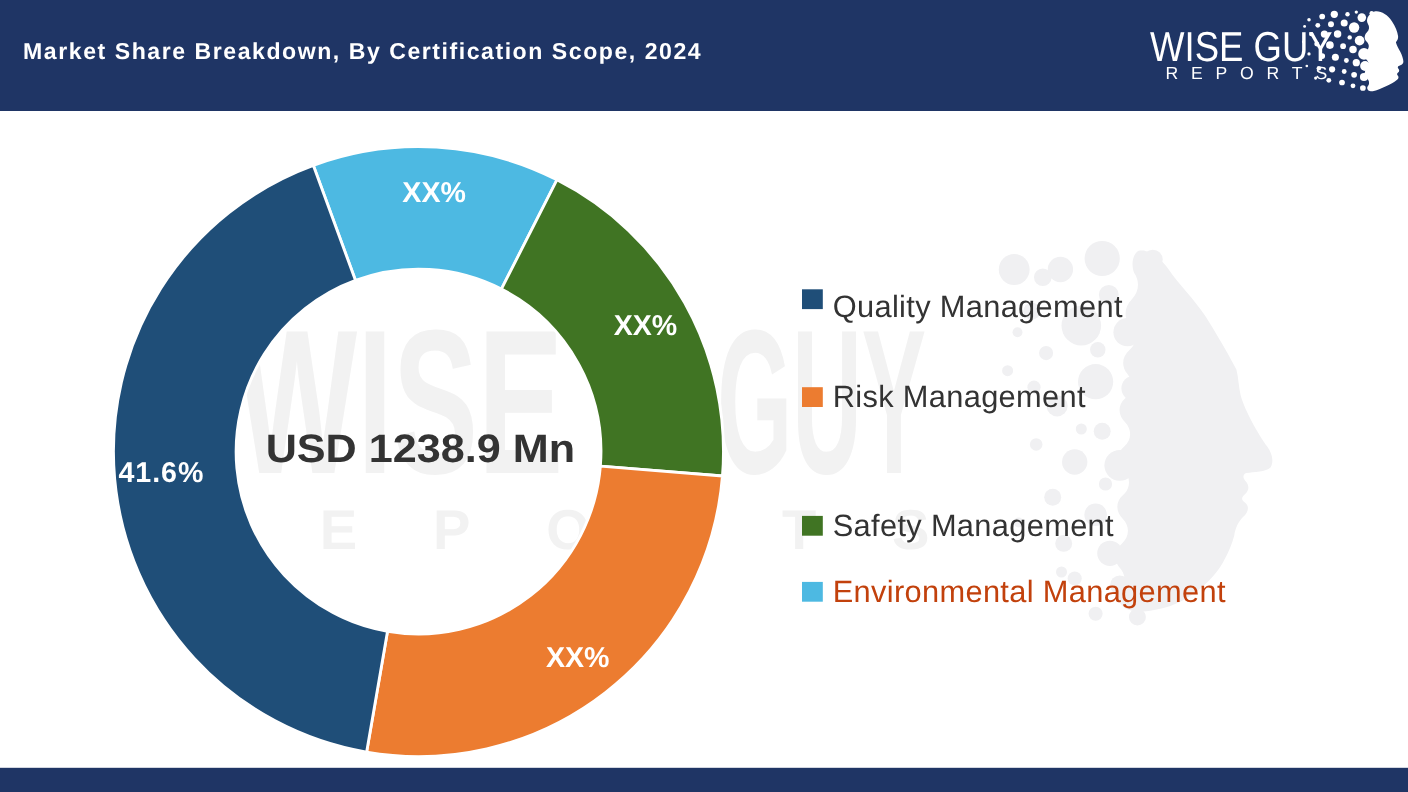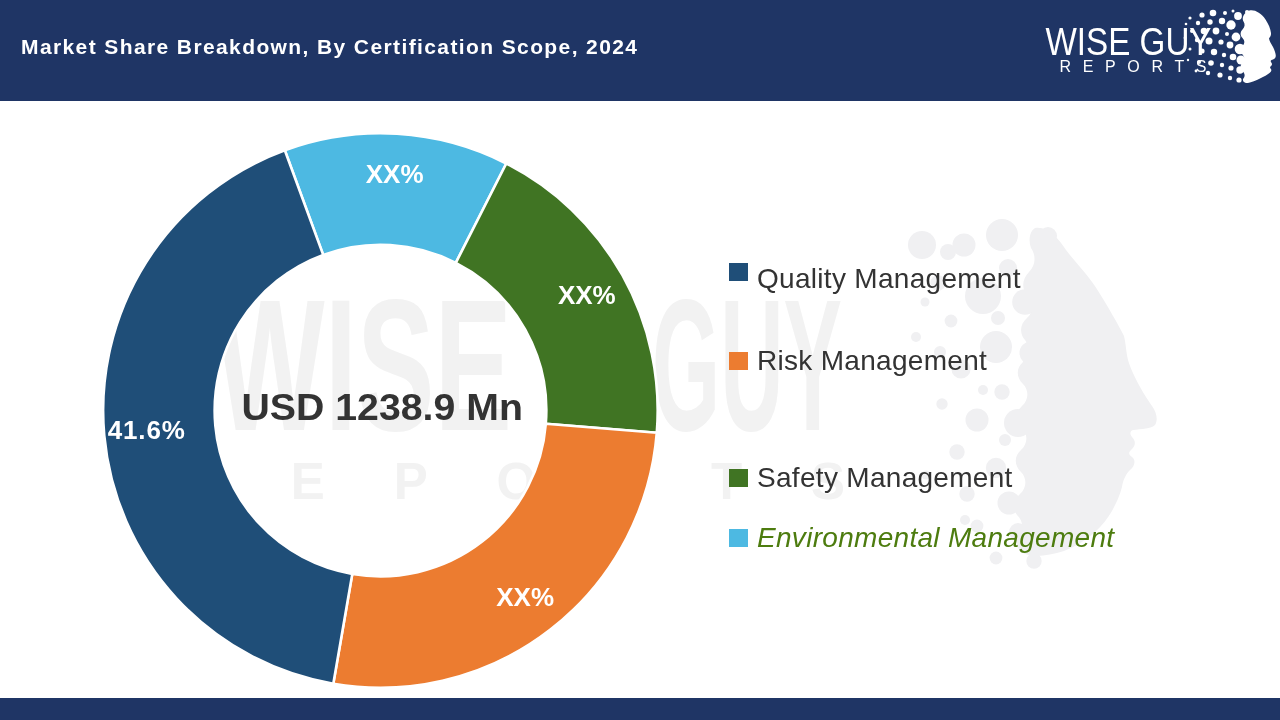--- a/index.html
+++ b/index.html
@@ -123,15 +123,15 @@
   <div style="display:flex;align-items:center;height:18px;margin-bottom:99px;">
     <div style="width:19px;height:18px;background:#EC7C30;"></div>
     <div style="margin-left:9px;font-size:28px;color:#333;white-space:nowrap;letter-spacing:0.3px;">Risk Management</div>
   </div>
   <div style="display:flex;align-items:center;height:18px;margin-bottom:42px;">
     <div style="width:19px;height:18px;background:#407423;"></div>
     <div style="margin-left:9px;font-size:28px;color:#333;white-space:nowrap;letter-spacing:0.3px;">Safety Management</div>
   </div>
   <div style="display:flex;align-items:center;height:18px;">
     <div style="width:19px;height:18px;background:#4DB9E2;"></div>
-    <div style="margin-left:9px;font-size:28px;color:#4d7c0f;white-space:nowrap;letter-spacing:0.3px;font-style:italic;">Environmental Management</div>
+    <div style="margin-left:9px;font-size:28px;color:#c2410c;white-space:nowrap;letter-spacing:0.3px;">Environmental Management</div>
   </div>
 </div>
 
 </body></html>

